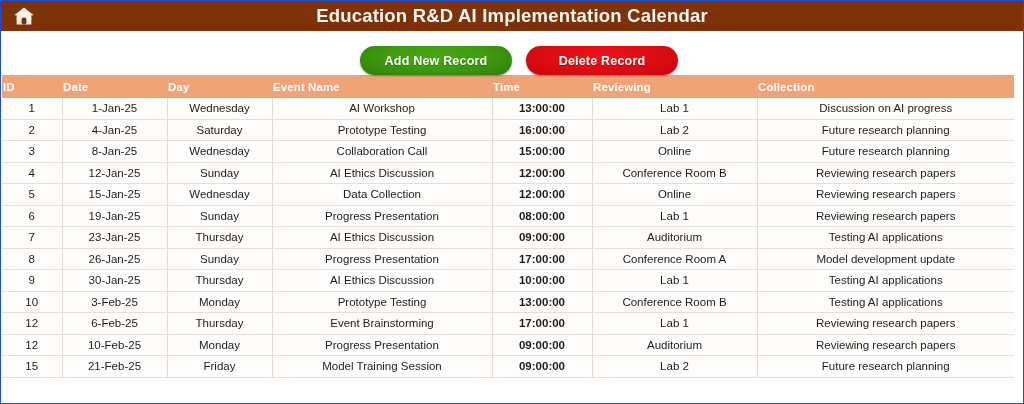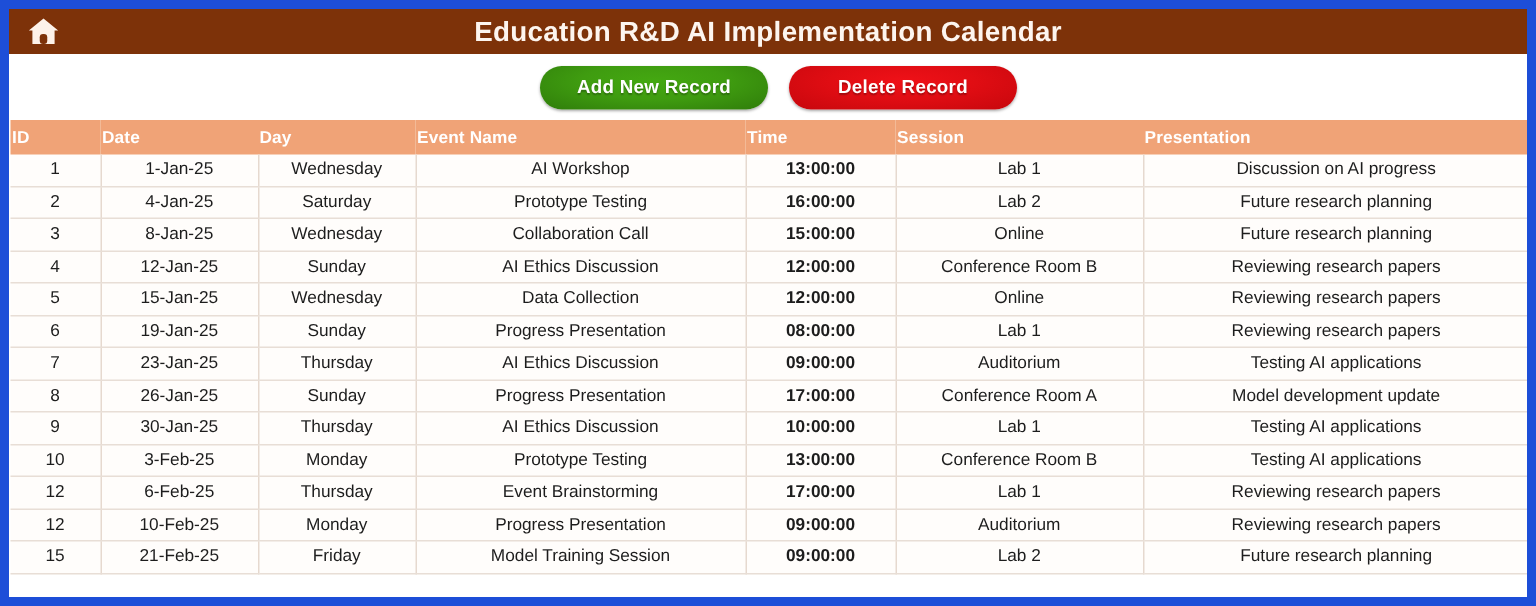--- a/index.html
+++ b/index.html
@@ -12,21 +12,21 @@
     height: 404px;
     overflow: hidden;
     font-family: "Liberation Sans", sans-serif;
   }
   #app {
     position: relative;
     width: 1024px;
     height: 404px;
     background: #ffffff;
     box-sizing: border-box;
-    border: 6px solid #1d4ed8;
+    border: 1px solid #1d4ed8;
     overflow: hidden;
   }
 
   
   #titlebar {
     position: relative;
     height: 30px;
     background: #7d3209;
     display: flex;
     align-items: center;
@@ -49,24 +49,25 @@
     letter-spacing: 0.2px;
     padding-right: 46px;
     white-space: nowrap;
   }
 
   
   #toolbar {
     height: 44px;
     background: #ffffff;
     display: flex;
-    align-items: center;
+    align-items: flex-end;
     justify-content: center;
     gap: 14px;
     padding-left: 14px;
+    border-radius: 10px;
   }
   .action-btn {
     border: none;
     outline: none;
     border-radius: 18px;
     color: #ffffff;
     font-family: "Liberation Sans", sans-serif;
     font-size: 12.5px;
     font-weight: bold;
     letter-spacing: 0.2px;
@@ -165,22 +166,22 @@
           <col class="c-loc">
           <col class="c-desc">
       </colgroup>
       <thead>
         <tr>
           <th>ID</th>
           <th>Date</th>
           <th>Day</th>
           <th>Event Name</th>
           <th>Time</th>
-          <th>Session</th>
-          <th>Presentation</th>
+          <th>Reviewing</th>
+          <th>Collection</th>
         </tr>
       </thead>
       <tbody id="grid-body">
           <tr>
             <td>1</td>
             <td>1-Jan-25</td>
             <td>Wednesday</td>
             <td>AI Workshop</td>
             <td class="col-time">13:00:00</td>
             <td>Lab 1</td>

